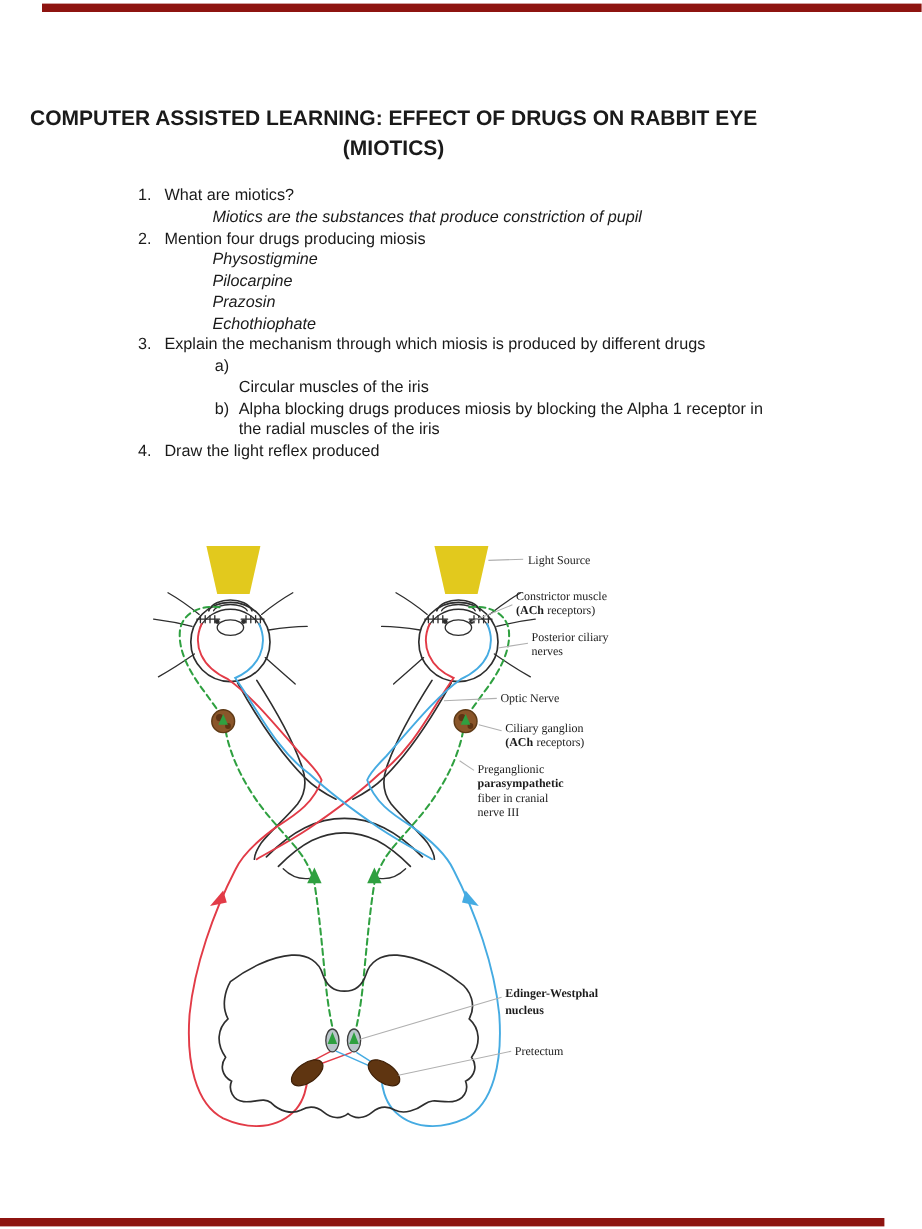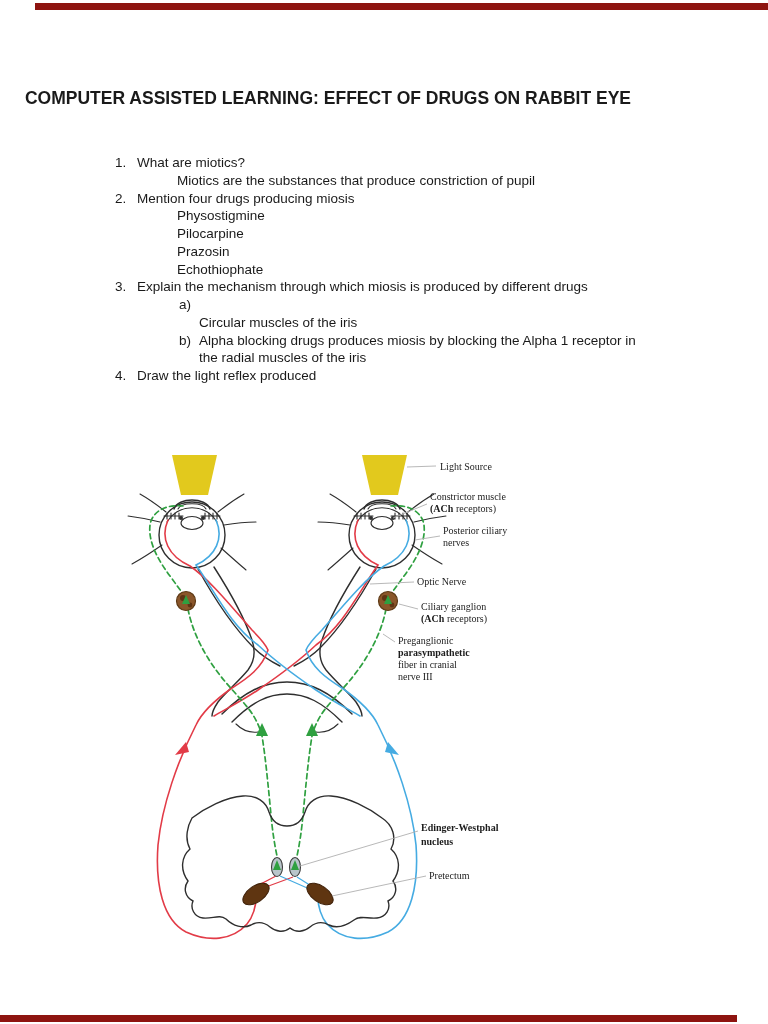--- a/index.html
+++ b/index.html
@@ -7,21 +7,21 @@
        font-family:"Liberation Sans",sans-serif;color:#1a1a1a;}
   .redbar{position:absolute;height:7px;background:#8e1410;}
   #bar-top{top:3px;left:35px;right:0;}
   #bar-bottom{top:1015px;left:0;width:737px;}
   #title{position:absolute;top:86px;left:0;width:656px;text-align:center;
          font-weight:bold;font-size:17.5px;line-height:25px;}
   #content{position:absolute;top:154px;left:115px;width:575px;
            font-size:13.5px;line-height:17.75px;}
   .q{display:flex;}
   .q .num{width:22px;flex:0 0 22px;}
-  .ans{padding-left:62px;}
+  .ans{padding-left:62px;font-style:italic;}
   .sub{display:flex;padding-left:64px;}
   .sub .letter{width:20px;flex:0 0 20px;}
   .cont{padding-left:84px;}
   #diagram{position:absolute;top:430px;left:0;}
   svg text{font-family:"Liberation Serif",serif;font-size:10px;fill:#1c1c1c;}
   svg text.b{font-weight:bold;}
   .ln{stroke:#2e2e2e;stroke-width:1.4;fill:none;stroke-linecap:round;}
   .thin{stroke:#2e2e2e;stroke-width:1.1;fill:none;stroke-linecap:round;}
   .red{stroke:#e23b47;stroke-width:1.6;fill:none;stroke-linecap:round;}
   .blue{stroke:#45abe2;stroke-width:1.6;fill:none;stroke-linecap:round;}
@@ -31,20 +31,21 @@
   .leader{stroke:#b0b0b0;stroke-width:0.9;fill:none;}
 </style>
 </head>
 <body>
 
 <div id="bar-top" class="redbar"></div>
 <div id="bar-bottom" class="redbar"></div>
 
 <div id="title">
   <div>COMPUTER ASSISTED LEARNING: EFFECT OF DRUGS ON RABBIT EYE</div>
+  <div>(MIOTICS)</div>
 </div>
 
 <div id="content">
   <div class="q">
     <span class="num">1.</span>
     <span>What are miotics?</span>
   </div>
   <div class="ans">Miotics are the substances that produce constriction of pupil</div>
 
   <div class="q">

